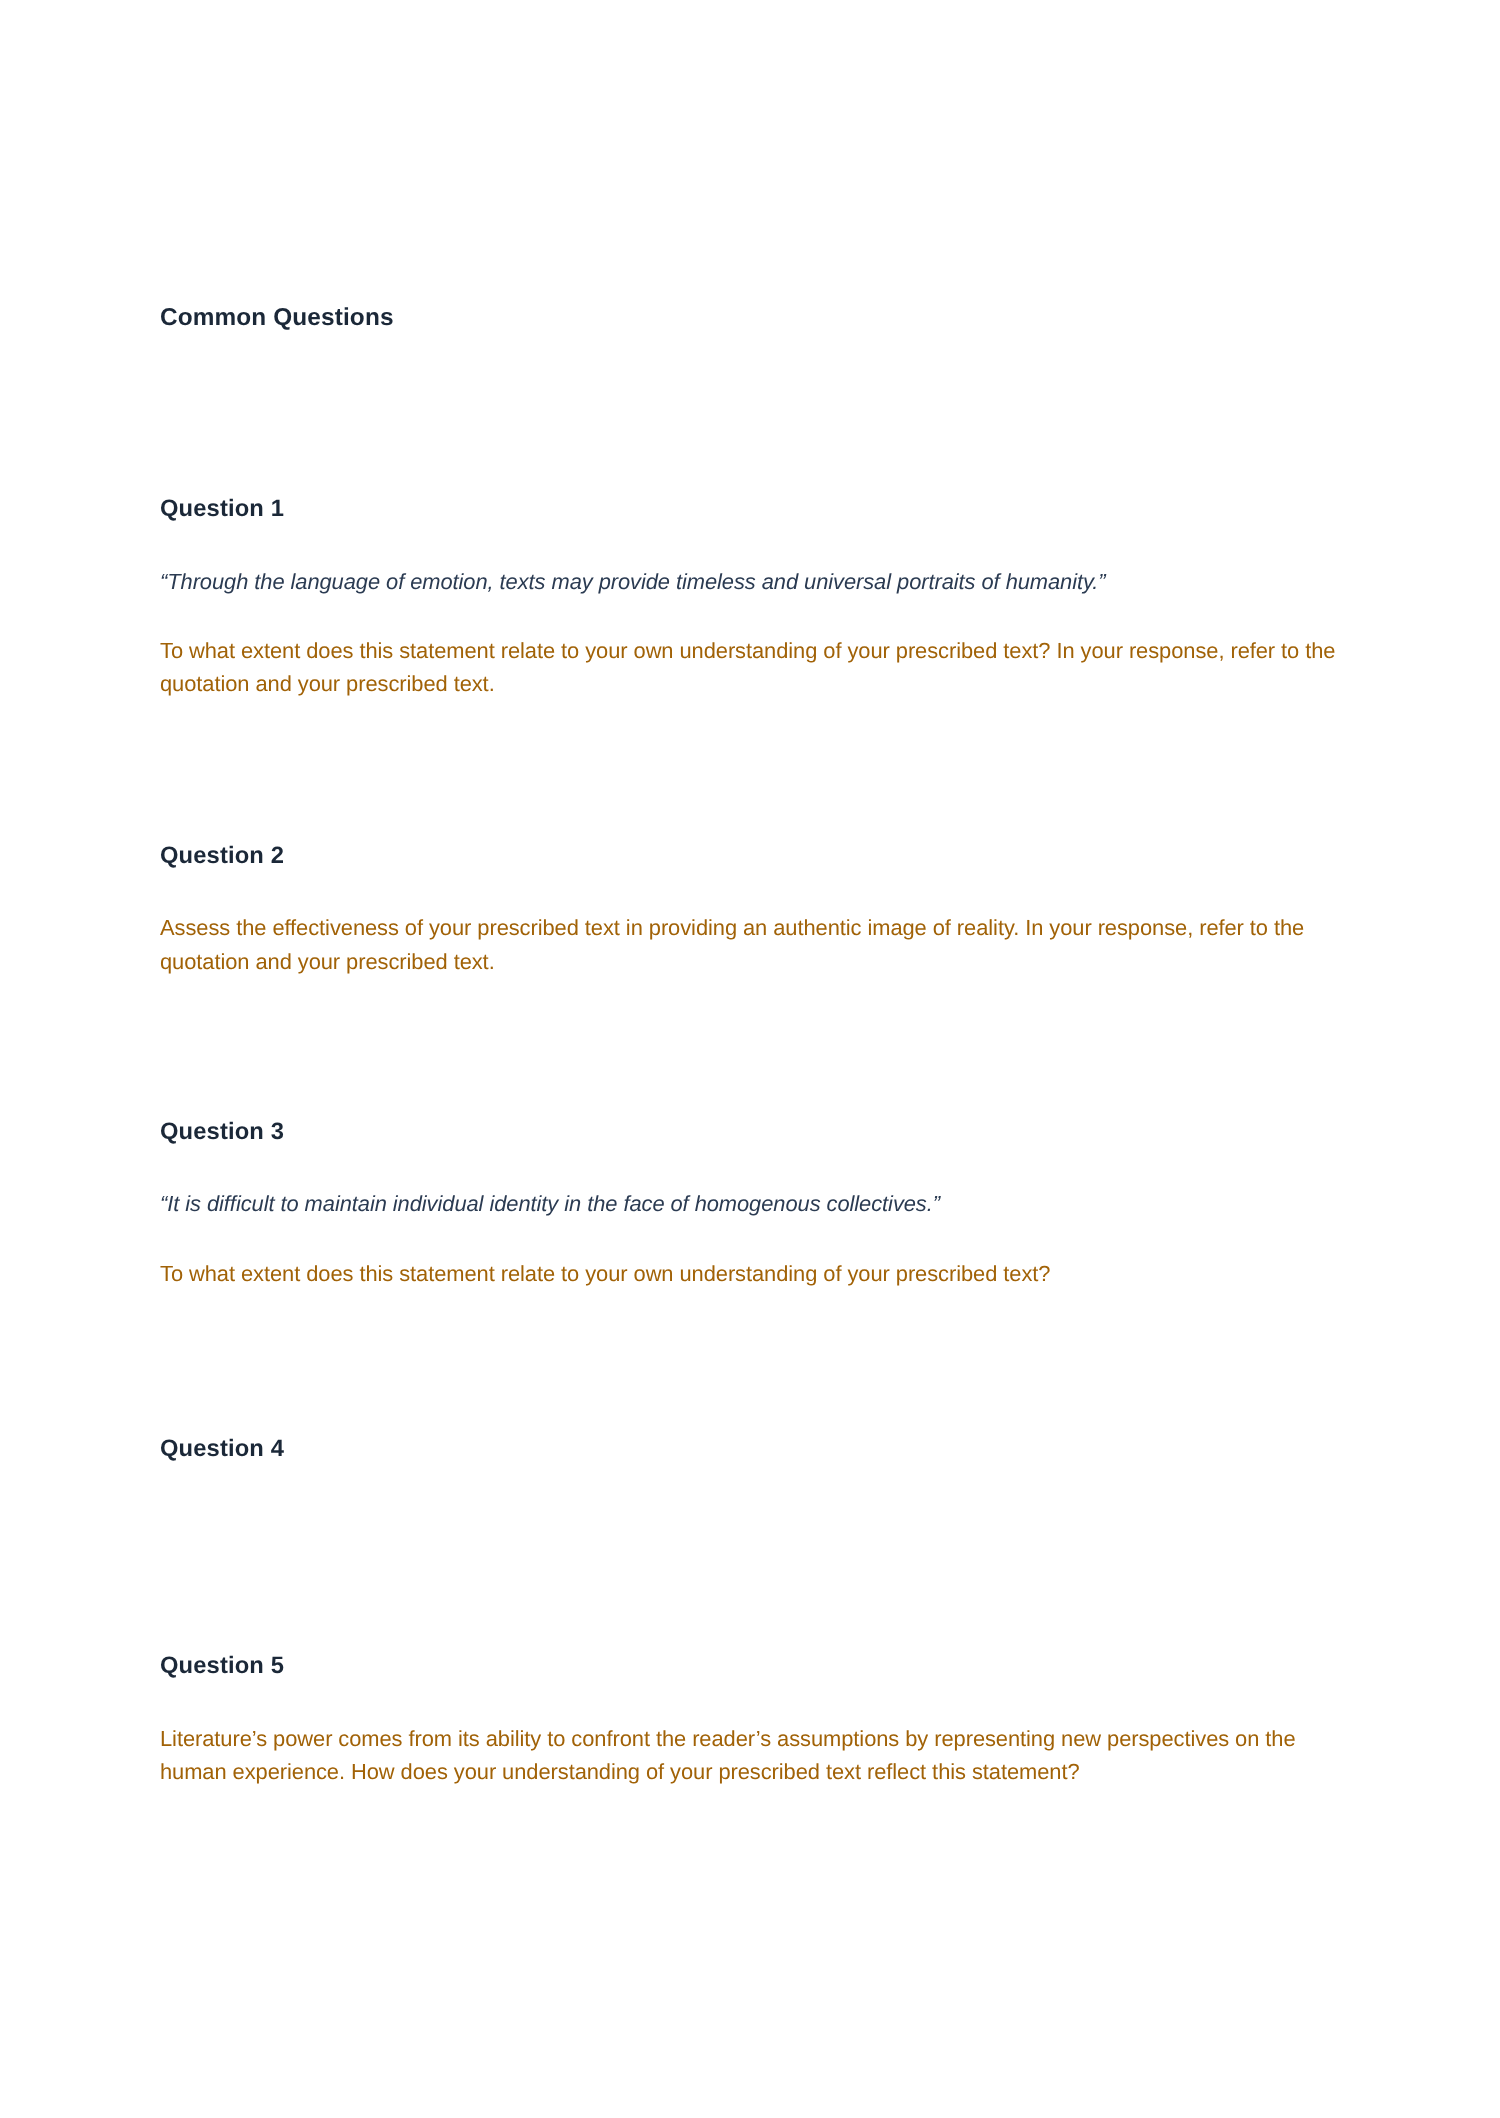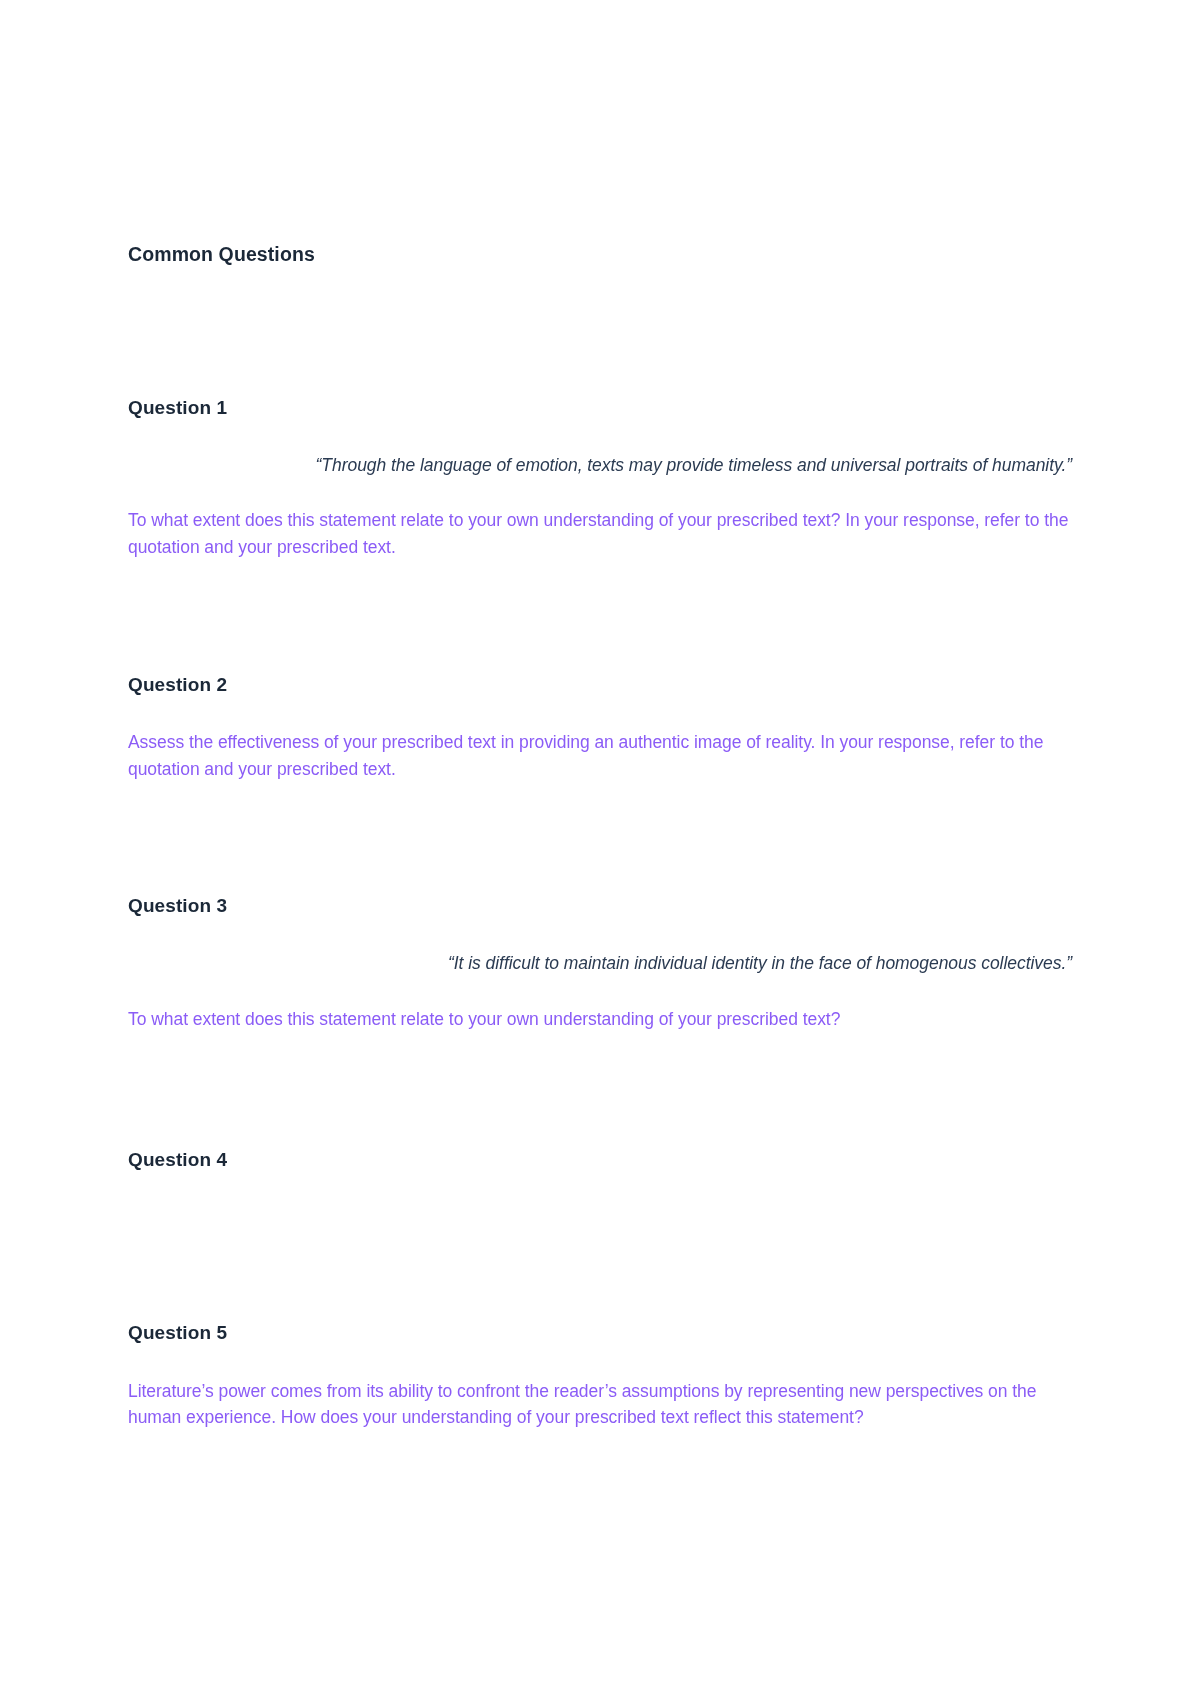--- a/index.html
+++ b/index.html
@@ -50,25 +50,24 @@
     margin: 16px 0 32px 0;
     line-height: 1.3;
   }
   .quote-line {
     font-size: 17.5px;
     font-style: italic;
     color: #2b3b52;
     margin: 0 0 29px 0;
     line-height: 1.45;
     letter-spacing: -0.05px;
-    text-align: right;
   }
   .body-text {
     font-size: 17.5px;
-    color: #8b5cf6;
+    color: #a16207;
     margin: 0;
     line-height: 1.52;
     letter-spacing: -0.05px;
   }
   .block-gap {
     height: 96px;
   }
   .block-gap-wide {
     height: 100px;
   }

